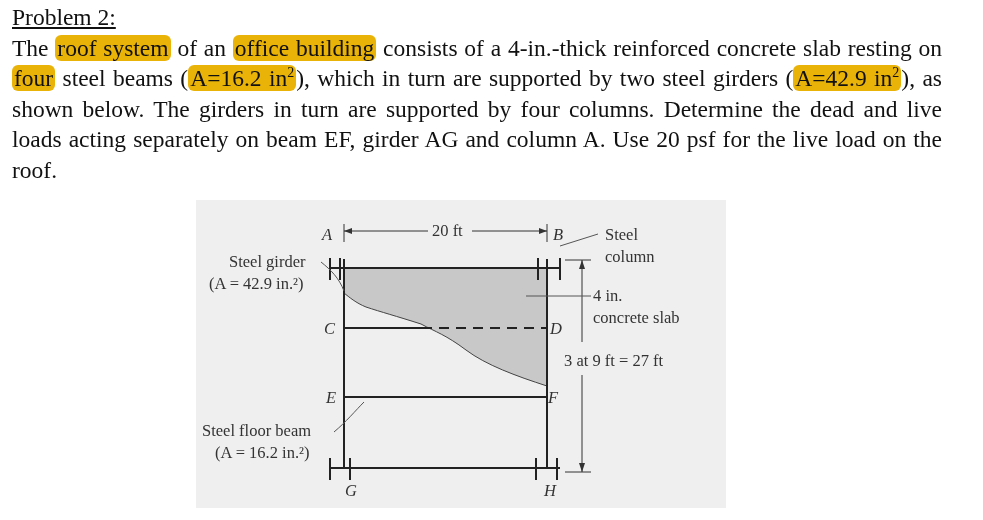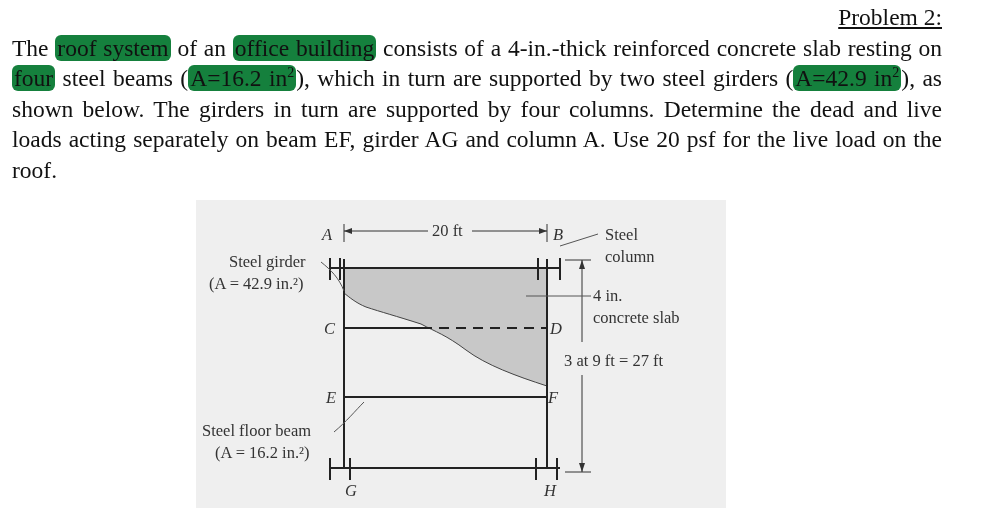--- a/index.html
+++ b/index.html
@@ -1,21 +1,21 @@
 <!DOCTYPE html>
 <html><head>
 <meta charset="utf-8">
 <style>
   html, body { margin:0; padding:0; background:#ffffff; }
   body { width:983px; height:520px; position:relative; overflow:hidden;
          font-family:"Liberation Serif", "DejaVu Serif", serif; color:#111; }
   .problem { position:absolute; left:12px; top:2px; width:930px; font-size:23.5px; line-height:30.5px; }
-  .title { text-decoration:underline; display:block;text-align:right; }
+  .title { text-decoration:underline; display:block; }
   .para { text-align:justify; text-align-last:left; }
-  .hl { background:#15803d; border-radius:6px; padding:0 2px; }
+  .hl { background:#eab308; border-radius:6px; padding:0 2px; }
   .bold { font-weight:normal; }
   sup { font-size:14px; line-height:0; vertical-align:super; }
   .figure { position:absolute; left:196px; top:200px; width:530px; height:308px; background:#efefef; }
   .figure svg { position:absolute; left:0; top:0; }
   .lbl { font-family:"Liberation Serif", "DejaVu Serif", serif; font-size:16.5px; fill:#333; }
   .ital { font-style:italic; }
 </style>
 </head>
 <body>
 

